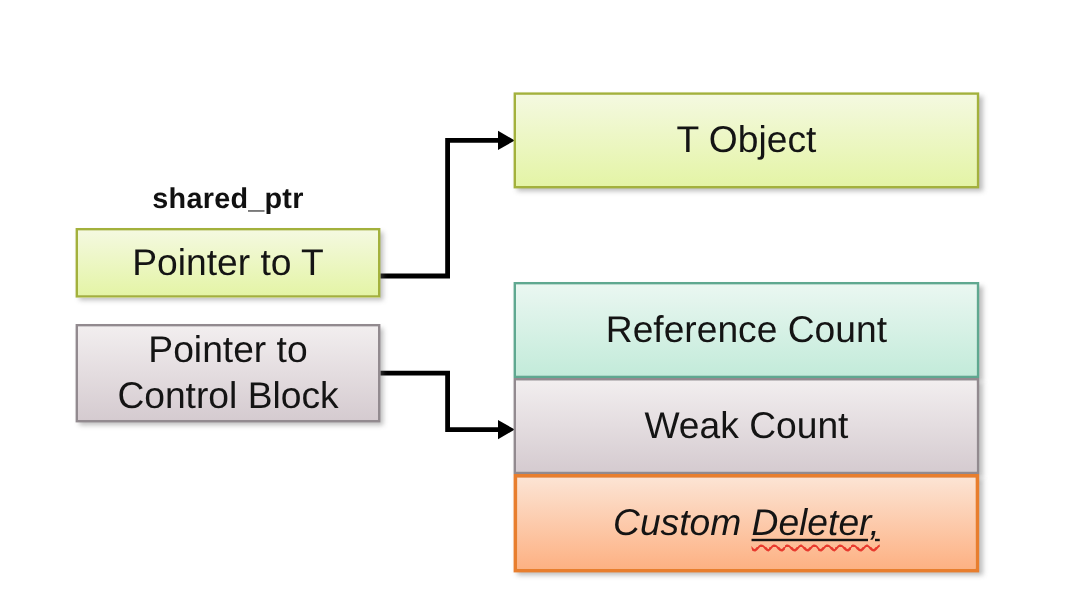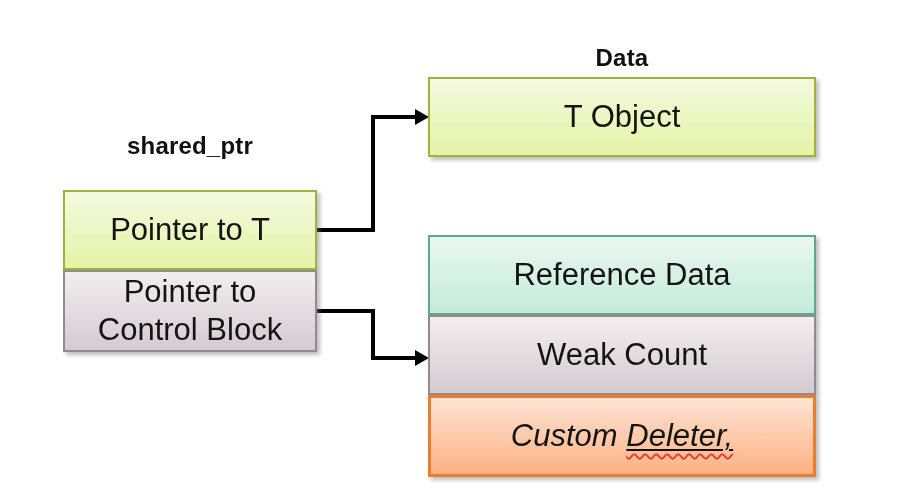--- a/index.html
+++ b/index.html
@@ -54,22 +54,22 @@
   }
   .box.teal {
     background: linear-gradient(to bottom, var(--teal_top), var(--teal_bottom));
     border: 2px solid var(--teal_border);
   }
   .box.orange {
     background: linear-gradient(to bottom, var(--orange_top), var(--orange_bottom));
     border: 3px solid var(--orange_border);
   }
   
-  .title-shared-ptr   { left: 63px;  top: 132px; width: 254px; text-align: center; }
-  .box-pointer-t      { left: 63px;  top: 190px; width: 254px; height: 80px; }
+  .title-shared-ptr   { left: 63px;  top: 152px; width: 254px; text-align: center; }
+  .box-pointer-t      { left: 63px;  top: 190px; width: 254px; height: 58px; }
   .box-pointer-cb     { left: 63px;  top: 270px; width: 254px; height: 82px; padding: 0 20px; }
   
   .title-data         { left: 428px; top: 44px;  width: 388px; }
   .box-t-object       { left: 428px; top: 77px;  width: 388px; height: 80px; }
   .title-control-blk  { left: 428px; top: 201px; width: 388px; }
   .box-ref-count      { left: 428px; top: 235px; width: 388px; height: 80px; }
   .box-weak-count     { left: 428px; top: 315px; width: 388px; height: 80px; align-items: center; }
   .box-custom         { left: 428px; top: 395px; width: 388px; height: 82px; font-style: italic; }
   
   .black-underline {
@@ -111,29 +111,28 @@
   <div class="group-title title-shared-ptr">shared_ptr</div>
 
   <div class="box green box-pointer-t">
     <span>Pointer to T</span>
   </div>
 
   <div class="box gray box-pointer-cb">
     <span>Pointer to Control Block</span>
   </div>
 
-  <div class="group-title title-data">Data</div>
 
   <div class="box green box-t-object">
     <span>T Object</span>
   </div>
 
 
   <div class="box teal box-ref-count">
-    <span>Reference Data</span>
+    <span>Reference Count</span>
   </div>
 
   <div class="box gray box-weak-count">
     <span>Weak Count</span>
   </div>
 
   <div class="box orange box-custom">
     <span>
       <span>Custom </span><span class="black-underline"><span class="red-squiggle">Deleter,</span></span><br>
     </span>

